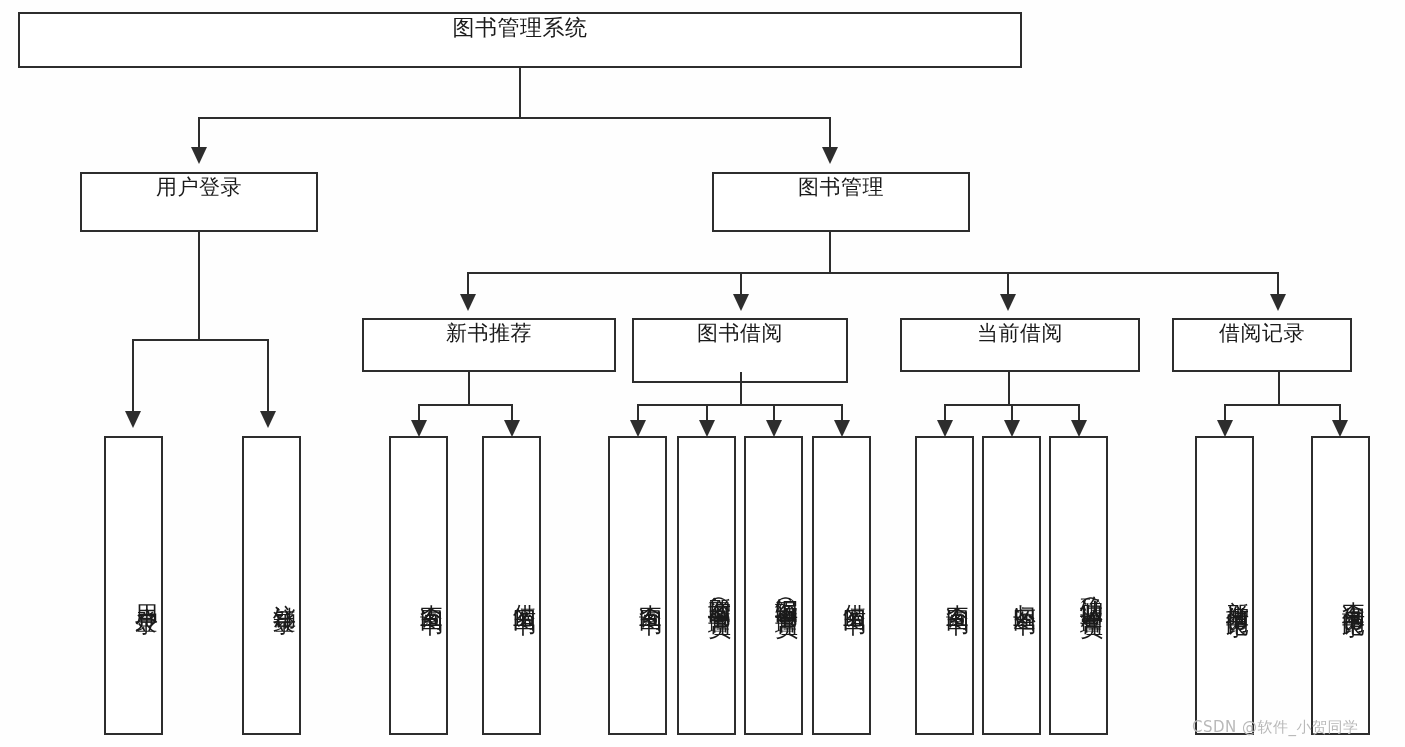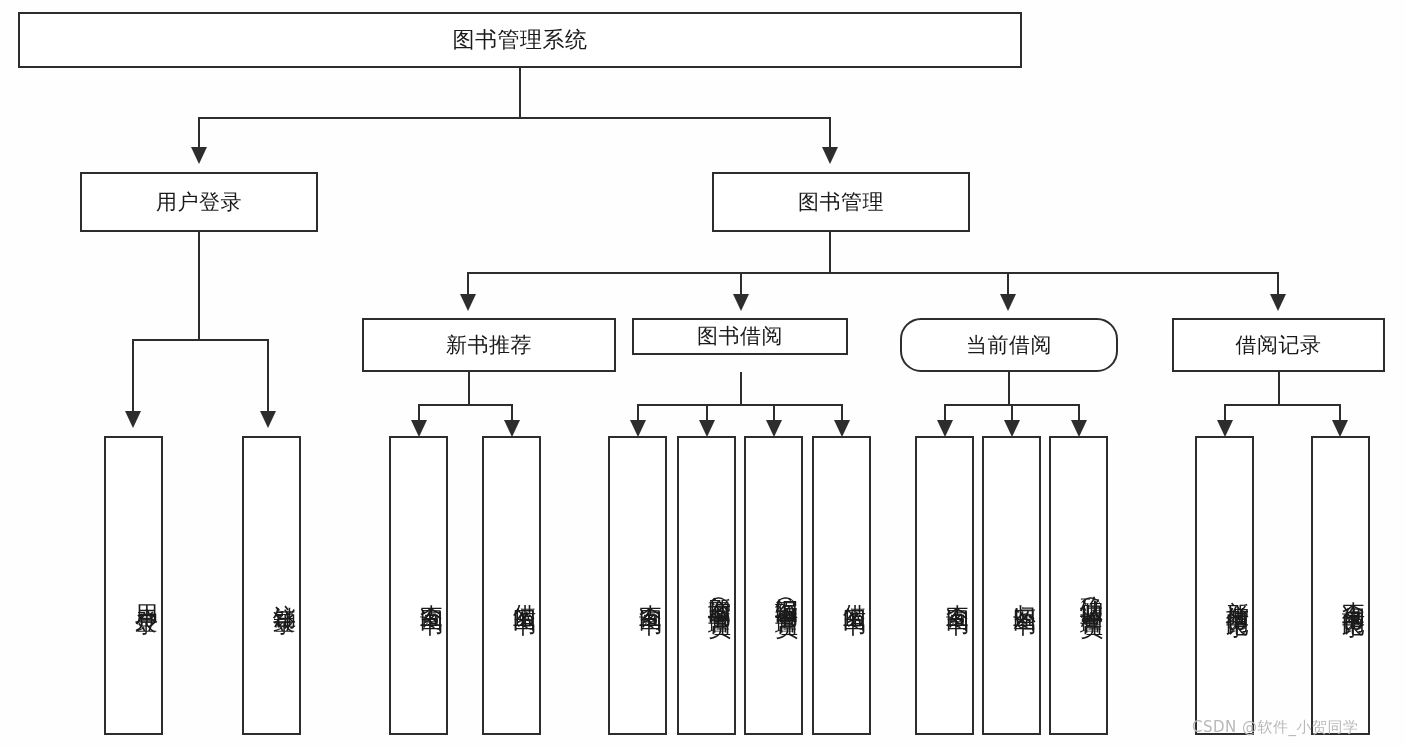--- a/index.html
+++ b/index.html
@@ -19,21 +19,21 @@
     overflow: hidden;
   }
   
   .node {
     position: absolute;
     box-sizing: border-box;
     border: 2px solid #2d2d2d;
     background: #ffffff;
     color: #1a1a1a;
     display: flex;
-    align-items: center;
+    align-items: flex-start;
     justify-content: center;
     line-height: 1.25;
     letter-spacing: 0.5px;
     font-weight: 400;
   }
   .node.h {                       
     font-size: 21px;
   }
   .node.root {
     font-size: 22px;
@@ -114,27 +114,27 @@
   <div class="seg v" style="left:740px; top:272px; height:22px;"></div>
   <div class="arrow" style="left:733px; top:294px;"></div>
   <div class="seg v" style="left:1007px; top:272px; height:22px;"></div>
   <div class="arrow" style="left:1000px; top:294px;"></div>
   <div class="seg v" style="left:1277px; top:272px; height:22px;"></div>
   <div class="arrow" style="left:1270px; top:294px;"></div>
 
   <div class="node h" style="left:362px; top:318px; width:254px; height:54px;">
     <span>新书推荐</span>
   </div>
-  <div class="node h" style="left:632px; top:318px; width:216px; height:37px;">
+  <div class="node h" style="left:632px; top:318px; width:216px; height:65px;">
     <span>图书借阅</span>
   </div>
-  <div class="node h" style="left:900px; top:318px; width:218px; height:54px;border-radius:21px;">
+  <div class="node h" style="left:900px; top:318px; width:240px; height:54px;">
     <span>当前借阅</span>
   </div>
-  <div class="node h" style="left:1172px; top:318px; width:213px; height:54px;">
+  <div class="node h" style="left:1172px; top:318px; width:180px; height:54px;">
     <span>借阅记录</span>
   </div>
 
   <div class="seg v" style="left:468px; top:372px; height:33px;"></div>
   <div class="seg h" style="left:418px; top:404px; width:95px;"></div>
   <div class="seg v" style="left:418px; top:404px; height:16px;"></div>
   <div class="arrow" style="left:411px; top:420px;"></div>
   <div class="seg v" style="left:511px; top:404px; height:16px;"></div>
   <div class="arrow" style="left:504px; top:420px;"></div>
 

